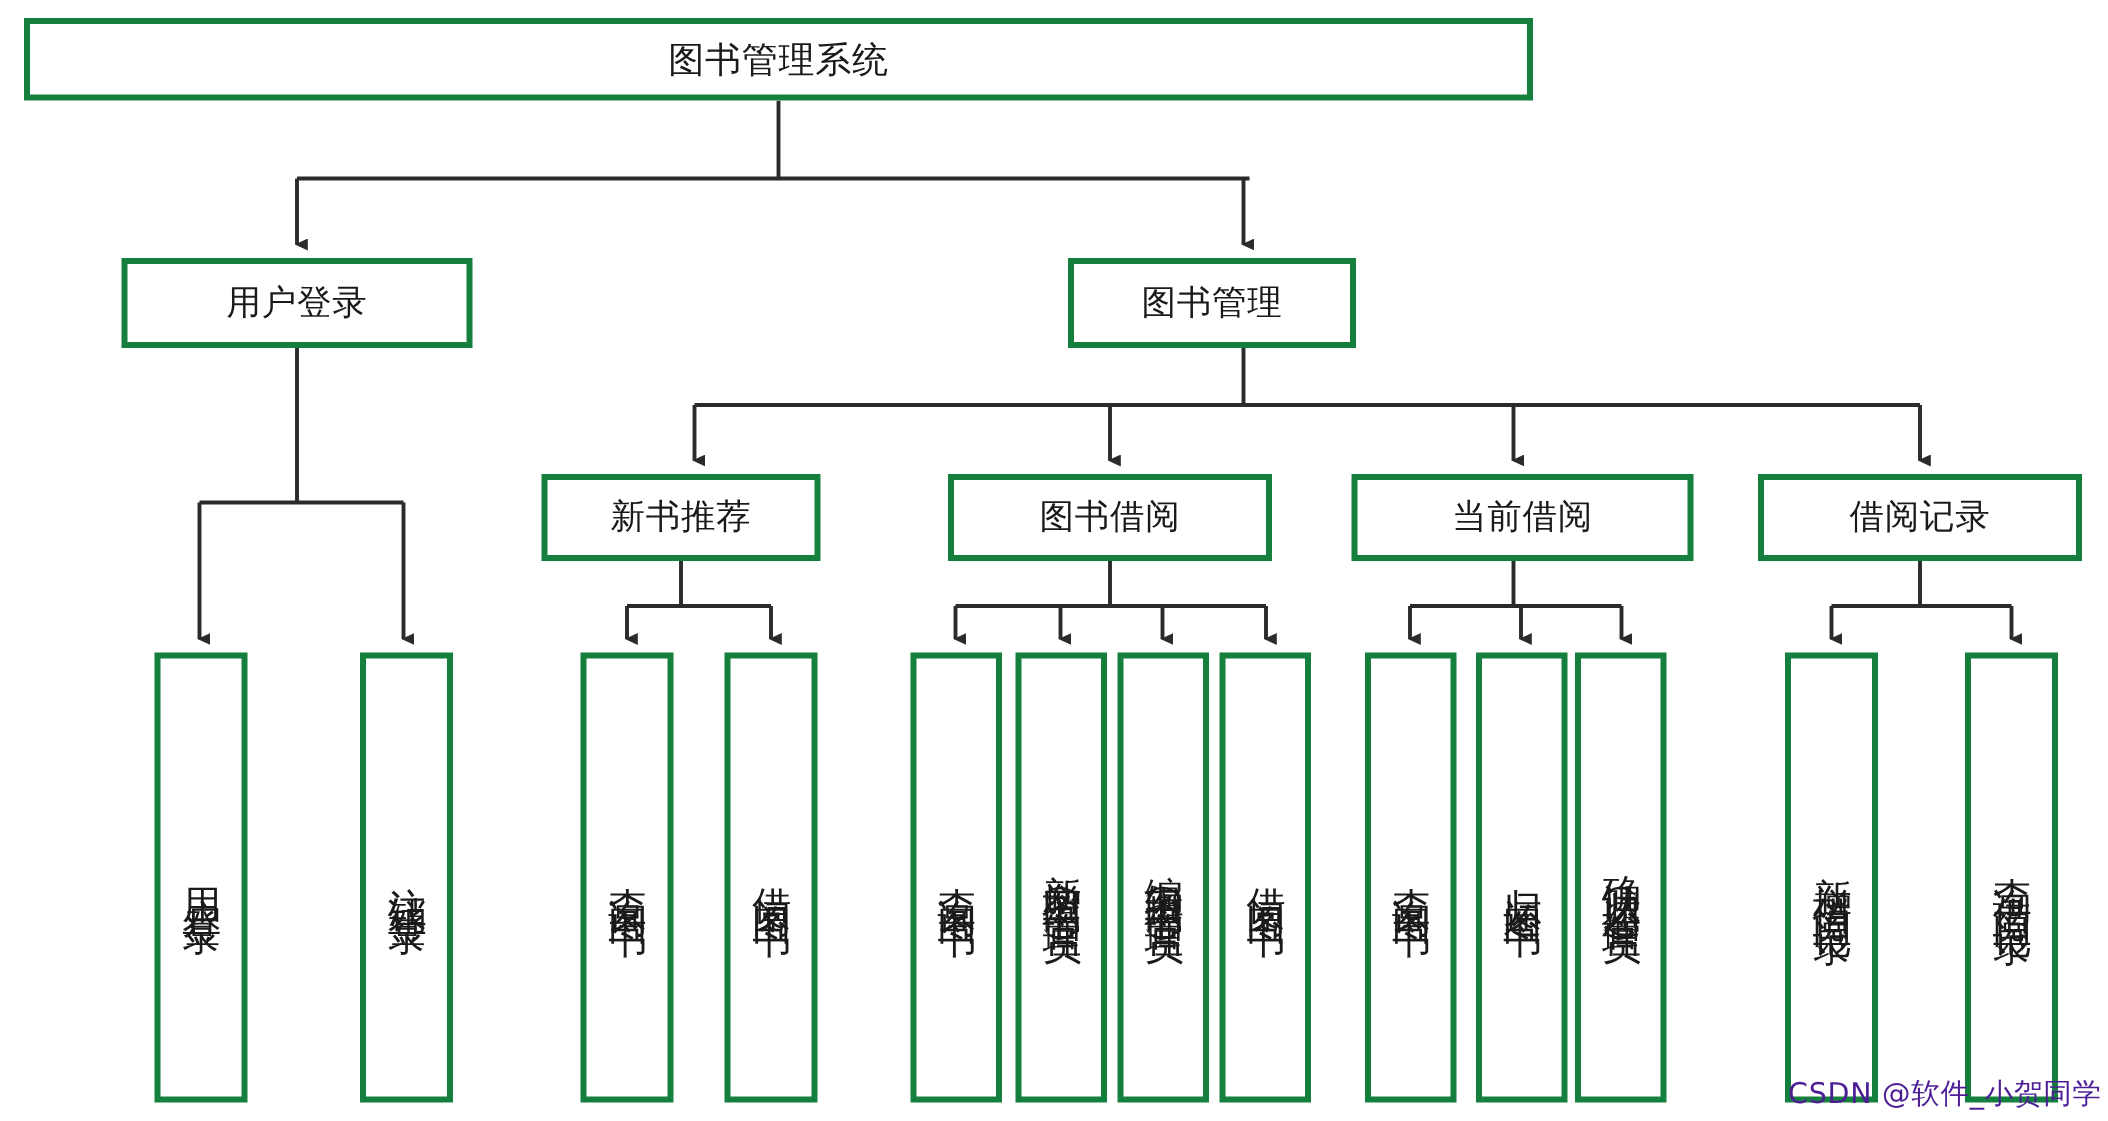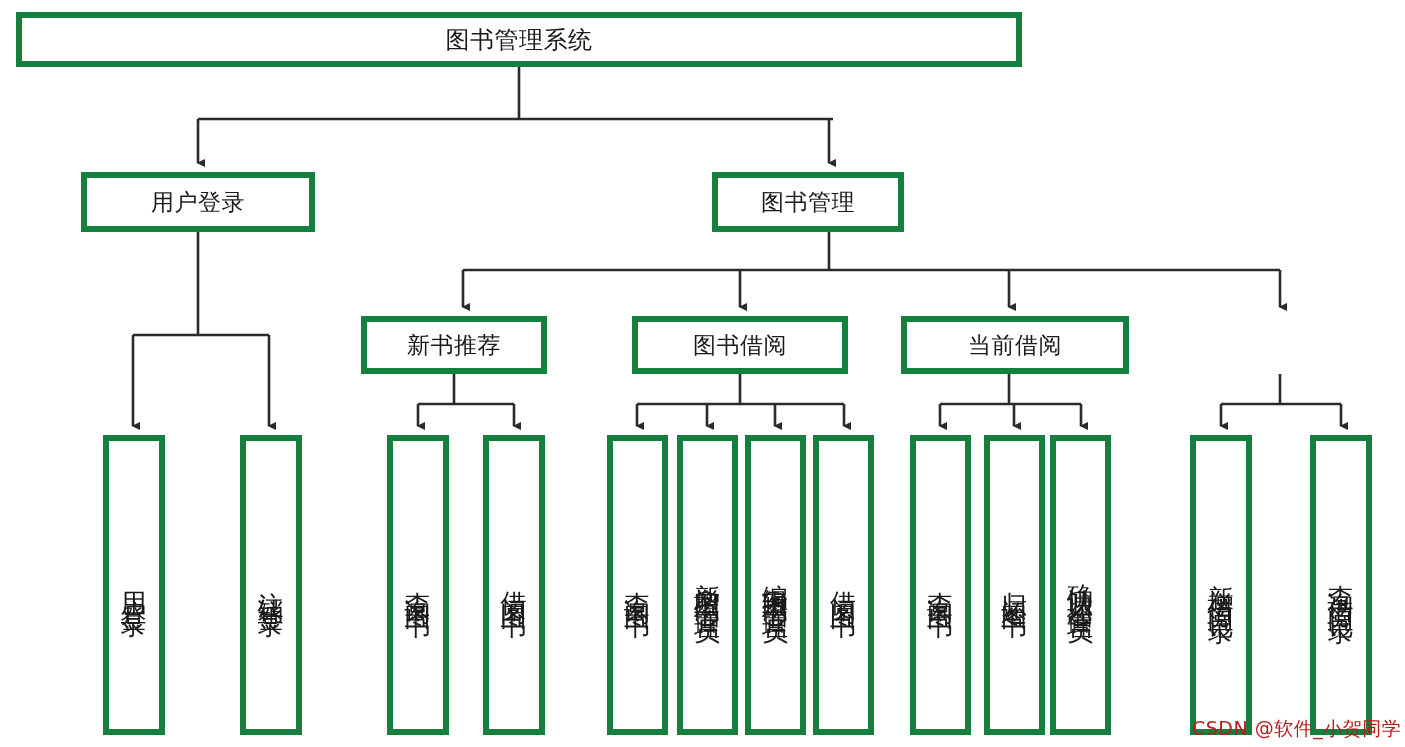--- a/index.html
+++ b/index.html
@@ -22,21 +22,21 @@
     left: 0;
     top: 0;
     width: 1405px;
     height: 747px;
     pointer-events: none;
   }
   .node {
     position: absolute;
     box-sizing: border-box;
     background: #ffffff;
-    border: 6px solid #15803d;
+    border: 4px solid #15803d;
     display: flex;
     align-items: center;
     justify-content: center;
     z-index: 2;
   }
   .node .lbl {
     color: #1a1a1a;
     line-height: 1.0;
     white-space: nowrap;
   }
@@ -57,21 +57,21 @@
     font-size: 26px;
     letter-spacing: 7px;
     line-height: 1;
     text-align: center;
   }
   .node.vert.long .lbl {
     letter-spacing: 5px;
   }
   .watermark {
     position: absolute;
-    color: #b91c1c;
+    color: #4c1d95;
     font-size: 19px;
     white-space: nowrap;
     z-index: 5;
     letter-spacing: 0.5px;
   }
 </style>
 </head>
 <body>
 
 <div id="canvas">
@@ -139,20 +139,23 @@
 
   <div class="node horiz" style="left:632px;top:316px;width:216px;height:58px;">
     <span class="lbl">图书借阅</span>
   </div>
   <div class="node horiz" style="left:361px;top:316px;width:186px;height:58px;">
     <span class="lbl">新书推荐</span>
   </div>
   <div class="node horiz" style="left:901px;top:316px;width:228px;height:58px;">
     <span class="lbl">当前借阅</span>
   </div>
+  <div class="node horiz" style="left:1172px;top:316px;width:216px;height:58px;">
+    <span class="lbl">借阅记录</span>
+  </div>
 
   <div class="node vert" style="left:103px;top:435px;width:62px;height:300px;">
     <span class="lbl">用户登录</span>
   </div>
   <div class="node vert" style="left:240px;top:435px;width:62px;height:300px;">
     <span class="lbl">注销登录</span>
   </div>
   <div class="node vert" style="left:387px;top:435px;width:62px;height:300px;">
     <span class="lbl">查询图书</span>
   </div>

